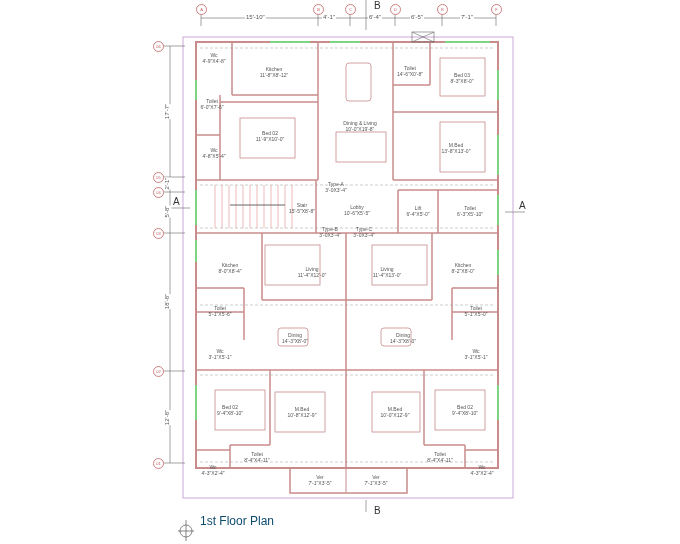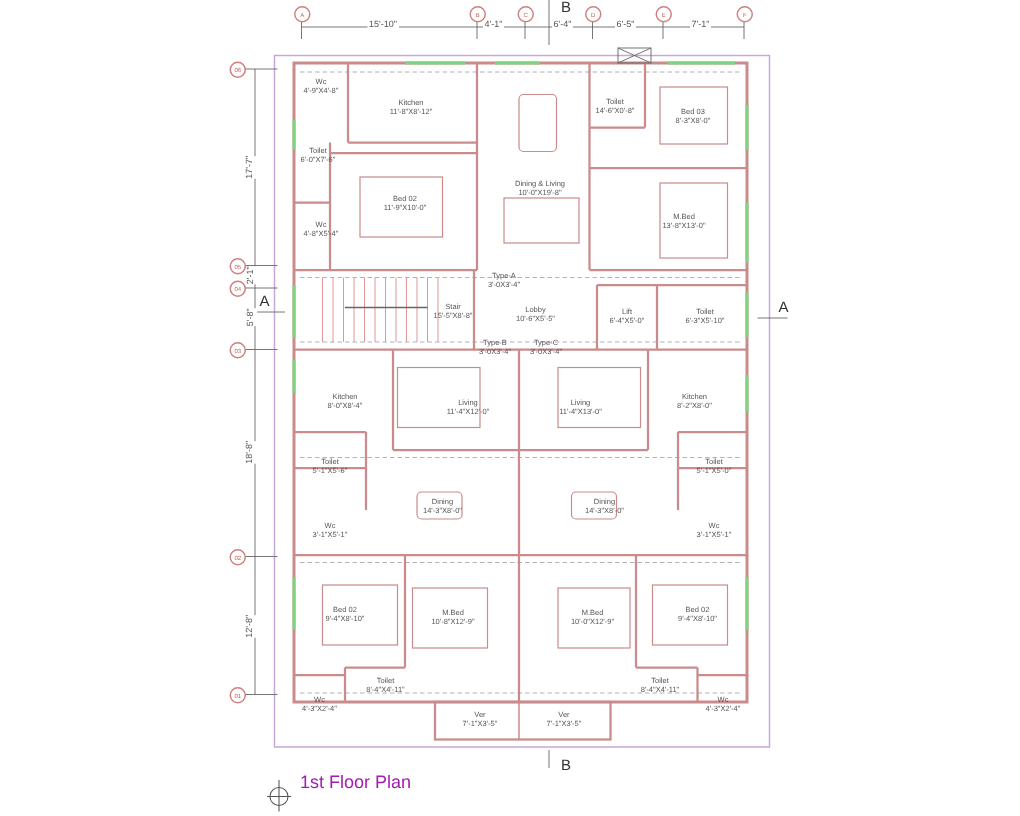--- a/index.html
+++ b/index.html
@@ -2,21 +2,21 @@
 <html><head>
 <meta charset="utf-8">
 <style>
   html,body{margin:0;padding:0;background:#ffffff;}
   body{width:680px;height:544px;position:relative;overflow:hidden;font-family:"Liberation Sans",sans-serif;}
   .abs{position:absolute;}
   .lbl{position:absolute;font-family:"Liberation Sans",sans-serif;font-size:5px;color:#555;text-align:center;line-height:6px;white-space:nowrap;transform:translateX(-50%);}
   .dim{position:absolute;font-family:"Liberation Sans",sans-serif;font-size:6px;color:#555;background:#fff;padding:0 1px;line-height:7px;white-space:nowrap;}
   .vdim{position:absolute;font-family:"Liberation Sans",sans-serif;font-size:6px;color:#555;background:#fff;line-height:7px;white-space:nowrap;transform:rotate(-90deg);transform-origin:center;}
   .bubble{position:absolute;width:9px;height:9px;border:1px solid #d08080;border-radius:50%;font-size:4px;color:#c06060;text-align:center;line-height:9px;background:#fff;}
-  .title{position:absolute;left:200px;top:514px;font-size:12px;color:#a21caf;font-family:"Liberation Sans",sans-serif;}
+  .title{position:absolute;left:200px;top:514px;font-size:12px;color:#0c4a6e;font-family:"Liberation Sans",sans-serif;}
   .secmark{position:absolute;font-size:10px;color:#333;font-family:"Liberation Sans",sans-serif;}
 </style>
 </head>
 <body>
 
 <svg class="abs" style="left:0;top:0" width="680" height="544">
 
   <rect x="183" y="37" width="330" height="461" fill="none" stroke="#c8a8d8" stroke-width="1"></rect>
 
   <line x1="201" y1="18" x2="496" y2="18" stroke="#666" stroke-width="0.6"></line>

